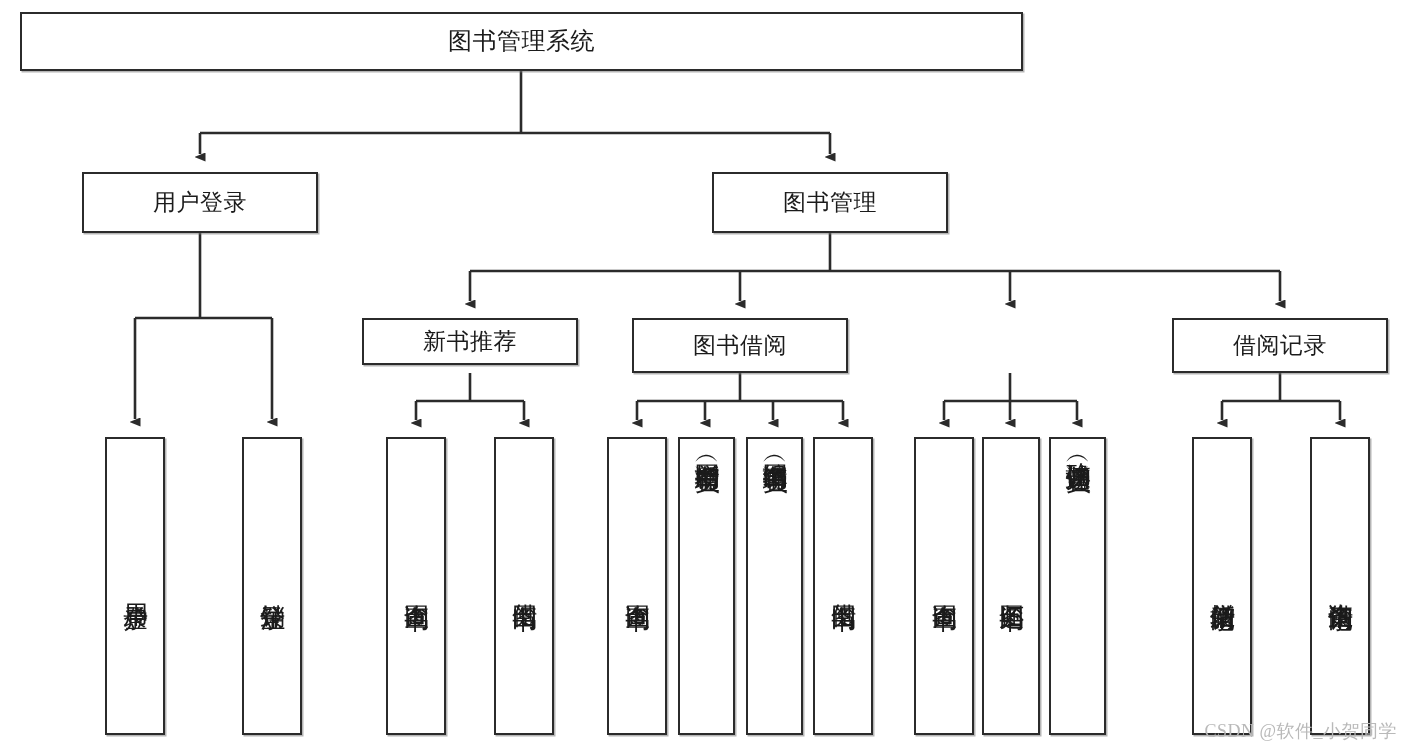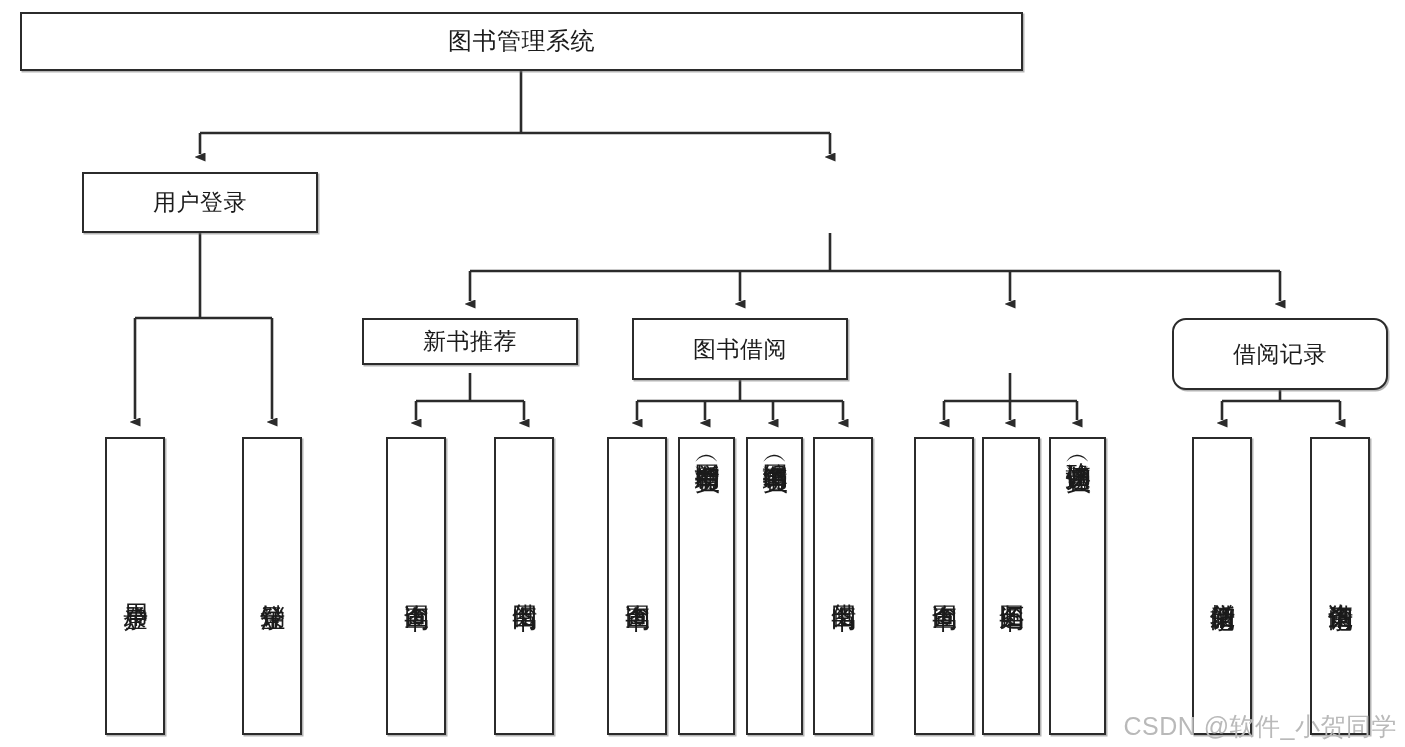--- a/index.html
+++ b/index.html
@@ -62,25 +62,25 @@
     letter-spacing: 1px;
   }
   .node.vert.centered {
     align-items: center;
     padding-top: 0;
   }
   #watermark {
     position: absolute;
     right: 8px;
     bottom: 4px;
-    font-size: 25px;
+    font-size: 18px;
     color: #b9b9b9;
     letter-spacing: 0.5px;
     white-space: nowrap;
-    font-family: Liberation Sans, sans-serif;
+    font-family: Liberation Serif, serif;
   }
 </style>
 </head>
 <body>
 
 <div id="diagram-root">
 
   <svg class="edges" viewBox="0 0 1405 747" xmlns="http://www.w3.org/2000/svg">
     <defs>
       <marker id="arrow" markerWidth="9" markerHeight="11" refX="1.5" refY="5.5" orient="auto" markerUnits="userSpaceOnUse">
@@ -132,31 +132,34 @@
   </svg>
 
   <div class="node horiz tier1" style="left:20px; top:12px; width:1003px; height:59px;">
     <span class="node-label">图书管理系统</span>
   </div>
 
   <div class="node horiz" style="left:82px; top:172px; width:236px; height:61px;">
     <span class="node-label">用户登录</span>
   </div>
 
+  <div class="node horiz" style="left:712px; top:172px; width:236px; height:61px;">
+    <span class="node-label">图书管理</span>
+  </div>
 
   <div class="node horiz" style="left:362px; top:318px; width:216px; height:47px;">
     <span class="node-label">新书推荐</span>
   </div>
 
-  <div class="node horiz" style="left:632px; top:318px; width:216px; height:62px;">
+  <div class="node horiz" style="left:632px; top:318px; width:216px; height:55px;">
     <span class="node-label">图书借阅</span>
   </div>
 
 
-  <div class="node horiz" style="left:1172px; top:318px; width:216px; height:72px;border-radius:14px;">
+  <div class="node horiz" style="left:1172px; top:318px; width:216px; height:55px;">
     <span class="node-label">借阅记录</span>
   </div>
 
   <div class="node vert centered" style="left:105px; top:437px; width:60px; height:298px;">
     <span class="node-label">用户登录</span>
   </div>
 
   <div class="node vert centered" style="left:242px; top:437px; width:60px; height:298px;">
     <span class="node-label">注销登录</span>
   </div>

